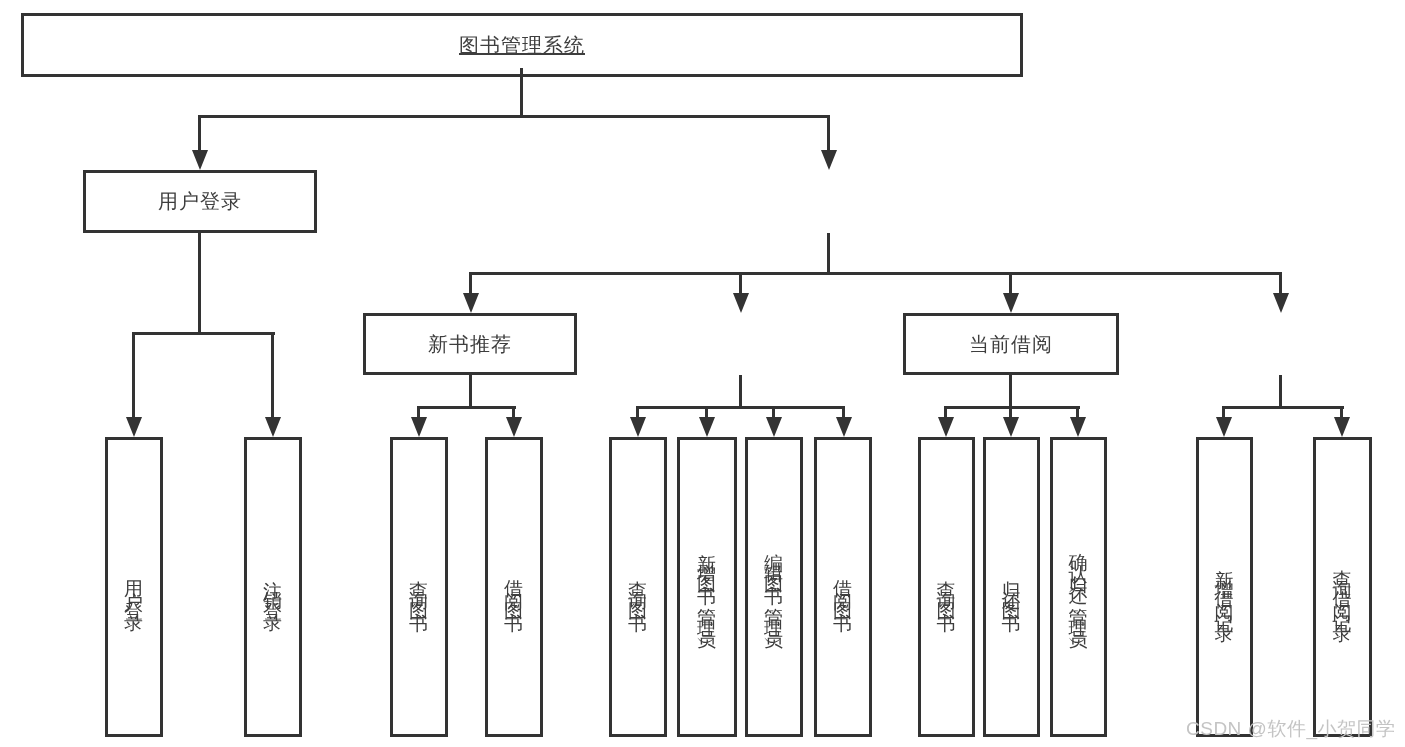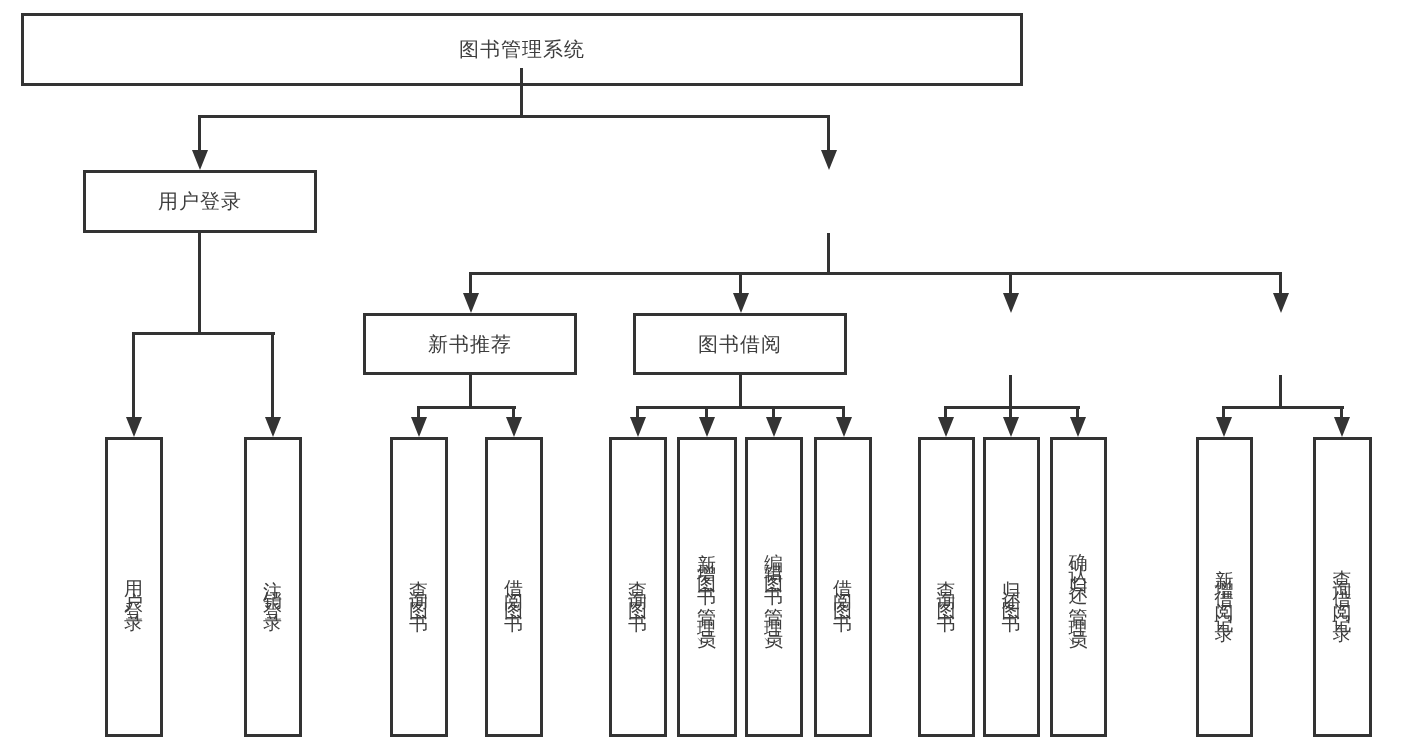--- a/index.html
+++ b/index.html
@@ -36,37 +36,37 @@
   #watermark{
     position:absolute;left:1186px;top:716px;z-index:10;
     font-size:19px;color:var(--wm);letter-spacing:0.5px;white-space:nowrap;
   }
 </style>
 </head>
 <body>
 
 <div id="canvas">
 
-  <div class="node" style="left:21px;top:13px;width:1002px;height:73px;">
+  <div class="node" style="left:21px;top:13px;width:1002px;height:64px;text-decoration:underline;">
     <span>图书管理系统</span>
   </div>
 
   <div class="node" style="left:83px;top:170px;width:234px;height:63px;">
     <span>用户登录</span>
   </div>
 
 
   <div class="node" style="left:363px;top:313px;width:214px;height:62px;">
     <span>新书推荐</span>
   </div>
 
-  <div class="node" style="left:633px;top:313px;width:214px;height:62px;">
-    <span>图书借阅</span>
+
+  <div class="node" style="left:903px;top:313px;width:216px;height:62px;">
+    <span>当前借阅</span>
   </div>
-
 
 
   <div class="leaf" style="left:105px;width:58px;">
     <span>用户登录</span>
   </div>
   <div class="leaf" style="left:244px;width:58px;">
     <span>注销登录</span>
   </div>
 
   <div class="leaf" style="left:390px;width:58px;">
@@ -158,14 +158,15 @@
   <div class="v" style="left:1076px;top:406px;height:13px;"></div>
   <div class="a" style="left:1070px;top:417px;"></div>
 
   <div class="v" style="left:1279px;top:375px;height:33px;"></div>
   <div class="h" style="left:1222px;top:406px;width:122px;"></div>
   <div class="v" style="left:1222px;top:406px;height:13px;"></div>
   <div class="a" style="left:1216px;top:417px;"></div>
   <div class="v" style="left:1340px;top:406px;height:13px;"></div>
   <div class="a" style="left:1334px;top:417px;"></div>
 
+  <div id="watermark">CSDN @软件_小贺同学</div>
 
 </div>
 
 </body></html>

